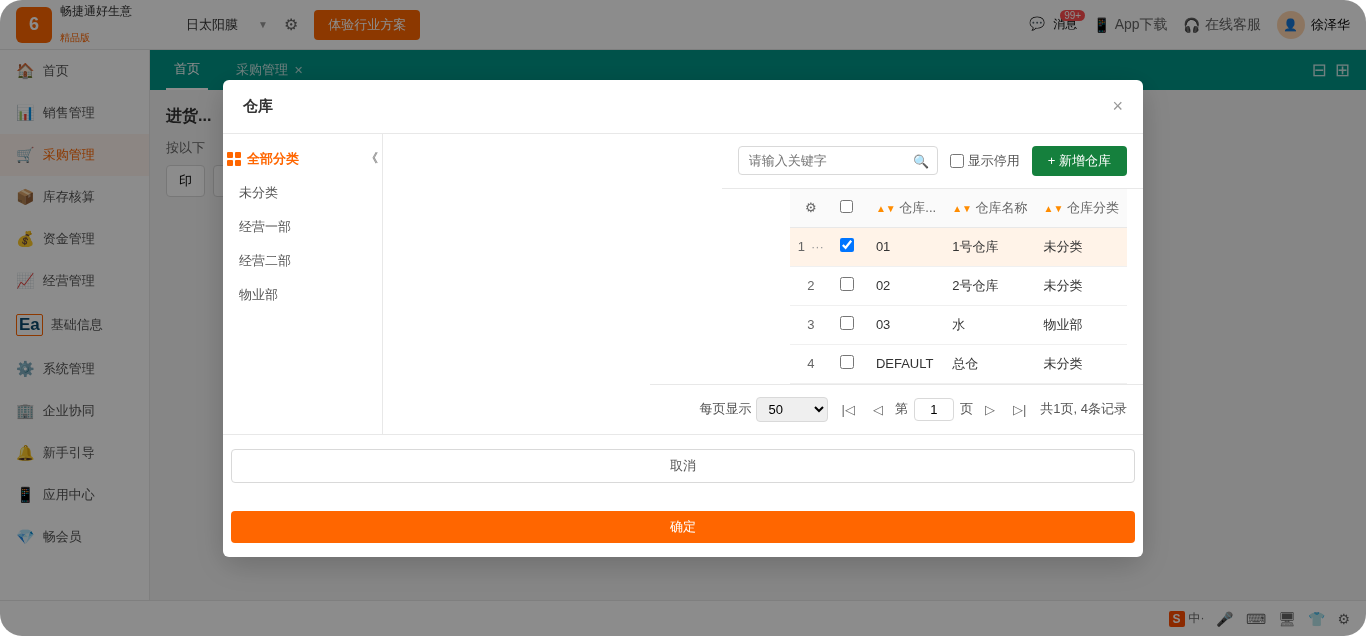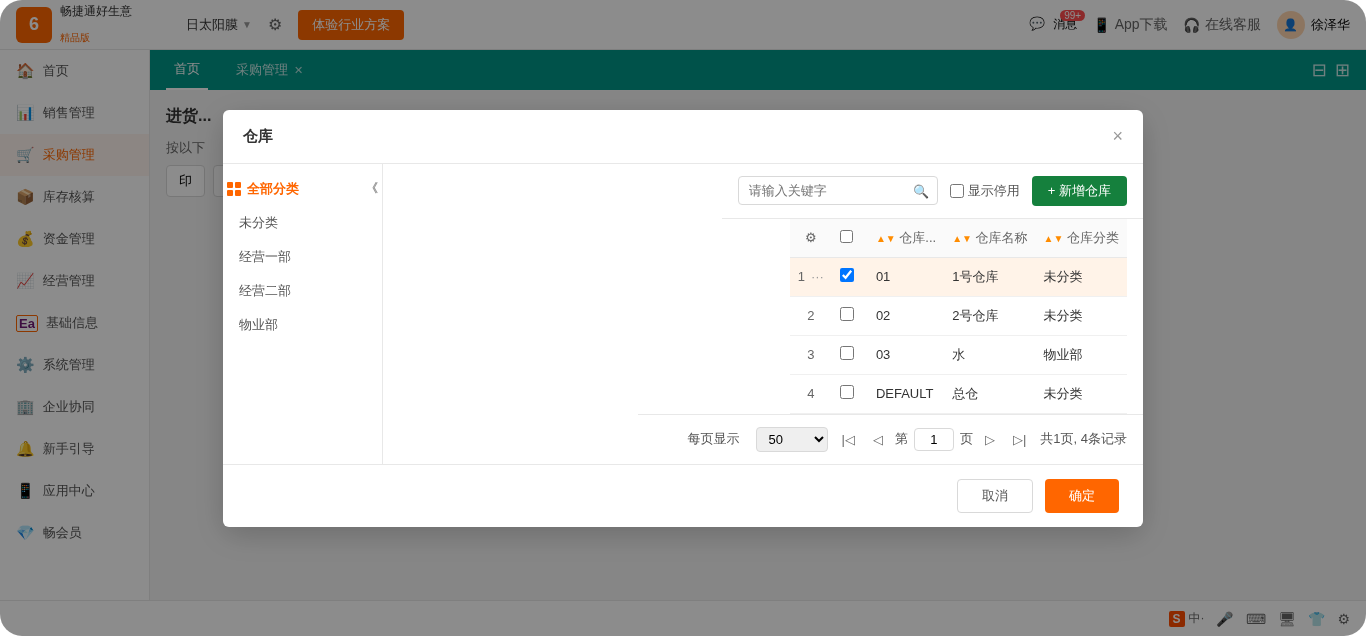--- a/index.html
+++ b/index.html
@@ -24,21 +24,21 @@
     .logo-icon {
       width: 36px; height: 36px;
       background: #ff6600;
       border-radius: 6px;
       display: flex; align-items: center; justify-content: center;
       color: #fff; font-size: 18px; font-weight: bold;
     }
     .logo-text { font-size: 12px; color: #333; line-height: 1.3; }
     .logo-sub { font-size: 10px; color: #ff6600; margin-top: 11px; }
     .topbar-center { flex: 1; display: flex; align-items: center; gap: 12px; padding-left: 20px; }
-    .topbar-store { display: flex; align-items: center; gap: 4px; color: #333; font-size: 13px; cursor: pointer; }
+    .topbar-store { display: flex; align-items: center; gap: 20px; color: #333; font-size: 13px; cursor: pointer; }
     .topbar-store span { color: #333; }
     .topbar-store .arrow { color: #999; font-size: 10px; }
     .topbar-gear { color: #666; font-size: 16px; cursor: pointer; padding: 4px; }
     .topbar-btn {
       background: #ff6600;
       color: #fff;
       border: none;
       padding: 6px 14px;
       border-radius: 4px;
       cursor: pointer;
@@ -200,41 +200,42 @@
     .pagination {
       padding: 12px 16px;
       display: flex;
       align-items: center;
       justify-content: center;
       gap: 8px;
       border-top: 1px solid #e8e8e8;
       font-size: 13px;
       color: #555;
     }
-    .page-size-wrap { display: flex; align-items: center; gap: 16px; margin-left: 34px; }
+    .page-size-wrap { display: flex; align-items: center; gap: 4px; margin-left: 34px; }
     .page-size-select {
       border: 1px solid #d9d9d9;
       border-radius: 4px;
       padding: 3px 20px 3px 8px;
       font-size: 13px;
       outline: none;
       cursor: pointer;
       appearance: auto;
     }
     .page-nav { display: flex; align-items: center; gap: 6px; }
     .page-nav-btn { cursor: pointer; color: #666; padding: 2px 6px; border-radius: 2px; }
     .page-input { width: 40px; text-align: center; border: 1px solid #d9d9d9; border-radius: 4px; padding: 3px 4px; font-size: 13px; outline: none; }
 
     
     .dialog-footer {
-      padding: 14px 24px;
+      padding: 14px 8px;
       border-top: 1px solid #e8e8e8;
       display: flex;
       justify-content: flex-end;
-      gap: 12px;
+      gap: 28px;
+      flex-direction: column;
     }
     .btn-cancel {
       padding: 7px 24px;
       border: 1px solid #d9d9d9;
       background: #fff;
       border-radius: 4px;
       cursor: pointer;
       font-size: 13px;
       color: #555;
     }
@@ -327,21 +328,21 @@
     </div>
     <div class="sidebar-item">
       <span class="sidebar-icon">💰</span>
       <span>资金管理</span>
     </div>
     <div class="sidebar-item">
       <span class="sidebar-icon">📈</span>
       <span>经营管理</span>
     </div>
     <div class="sidebar-item">
-      <span class="sidebar-icon" style="font-size:13px;color:#701a75;font-weight:bold;border:1px solid #ff6600;border-radius:2px;padding:0 2px;">Ea</span>
+      <span class="sidebar-icon" style="font-size:17px;color:#0c4a6e;font-weight:bold;border:1px solid #ff6600;border-radius:2px;padding:0 2px;">Ea</span>
       <span>基础信息</span>
     </div>
     <div class="sidebar-item">
       <span class="sidebar-icon">⚙️</span>
       <span>系统管理</span>
     </div>
     <div class="sidebar-item">
       <span class="sidebar-icon">🏢</span>
       <span>企业协同</span>
     </div>

